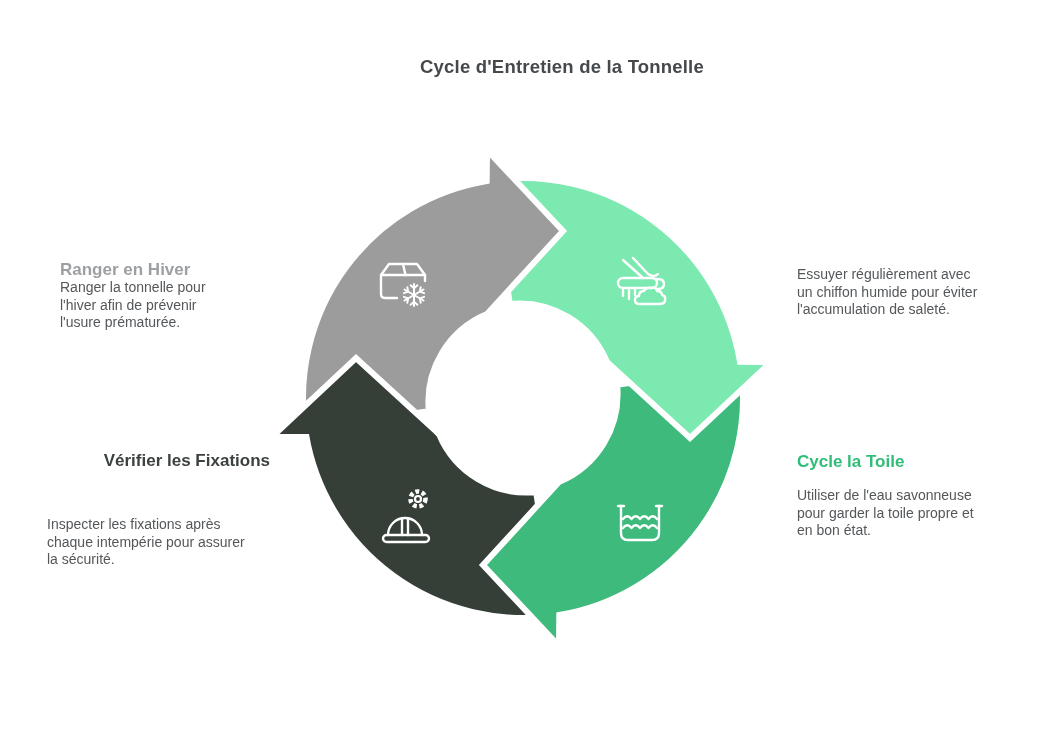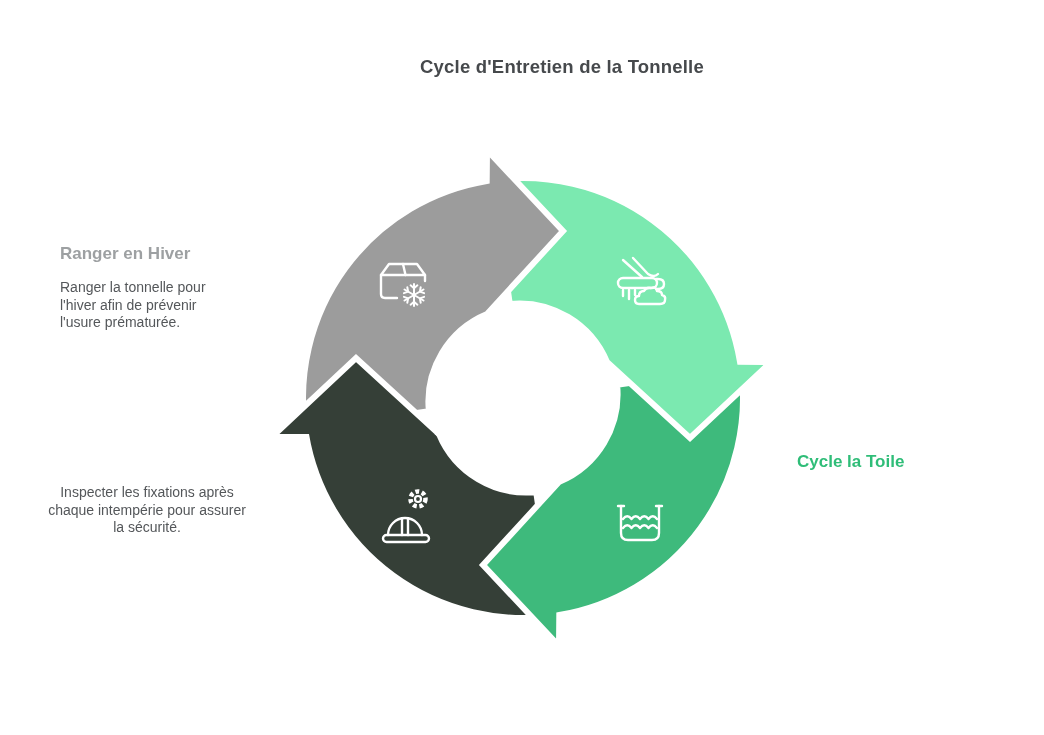--- a/index.html
+++ b/index.html
@@ -10,21 +10,21 @@
   .diagram-svg{position:absolute;left:0;top:0;}
   .step-label{position:absolute;font-size:17px;font-weight:bold;white-space:nowrap;}
   .step-desc{position:absolute;font-size:14px;line-height:17.5px;color:#54575a;}
   .tl-label{left:60px;top:244px;}
   .tl-desc{left:60px;top:279px;width:172px;}
   .tr-label{left:797px;top:233px;}
   .tr-desc{left:797px;top:266px;width:182px;}
   .br-label{left:797px;top:452px;}
   .br-desc{left:797px;top:487px;width:192px;}
   .bl-label{right:774px;top:451px;text-align:right;}
-  .bl-desc{right:797px;top:484px;width:200px;text-align:center;}
+  .bl-desc{right:797px;top:516px;width:200px;text-align:left;}
 </style>
 </head>
 <body>
 
 <div class="canvas">
 
   <div class="title" style="color: rgb(70, 73, 76);">Cycle d'Entretien de la Tonnelle</div>
 
   <svg class="diagram-svg" width="1044" height="735" viewBox="0 0 1044 735">
     <g transform="translate(523,398)">
@@ -78,21 +78,24 @@
     <g transform="translate(374,483)" fill="none" stroke-width="2.4" stroke-linecap="round" stroke-linejoin="round" stroke="#ffffff">
       <circle cx="44" cy="16" r="7.5" stroke-width="4.5" stroke-dasharray="3.8 2.7" stroke-linecap="butt"></circle>
       <circle cx="44" cy="16" r="3" stroke-width="2.2"></circle>
       <path d="M14 52 A17 17 0 0 1 48 52"></path>
       <path d="M28 35.3 V52"></path>
       <path d="M34 35.3 V52"></path>
       <rect x="9" y="52" width="46" height="7" rx="3.5"></rect>
     </g>
   </svg>
 
-  <div class="step-label tl-label" style="color: rgb(157, 160, 162);">Ranger en Hiver</div>
+  <div class="step-label tl-label" style="color: rgb(157, 160, 162); margin-top: 16px;">Ranger en Hiver</div>
   <div class="step-desc tl-desc" style="color: rgb(84, 87, 90);">Ranger la tonnelle pour l'hiver afin de prévenir l'usure prématurée.</div>
 
+  <div class="step-desc tr-desc" style="color: rgb(84, 87, 90);">Essuyer régulièrement avec un chiffon humide pour éviter l'accumulation de saleté.</div>
 
   <div class="step-label br-label" style="color: rgb(47, 189, 120);">Cycle la Toile</div>
+  <div class="step-desc br-desc" style="color: rgb(84, 87, 90);">Utiliser de l'eau savonneuse pour garder la toile propre et en bon état.</div>
 
+  <div class="step-label bl-label" style="color: rgb(60, 66, 64);">Vérifier les Fixations</div>
   <div class="step-desc bl-desc" style="color: rgb(84, 87, 90);">Inspecter les fixations après chaque intempérie pour assurer la sécurité.</div>
 
 </div>
 
 </body></html>

